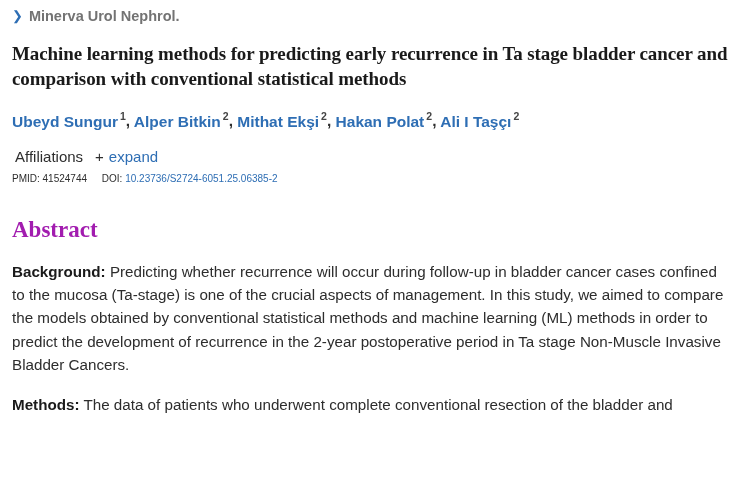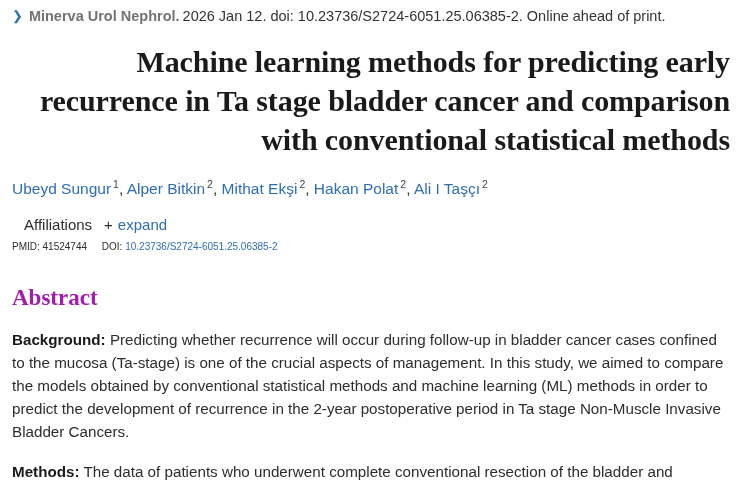--- a/index.html
+++ b/index.html
@@ -43,53 +43,53 @@
     color: #737373;
     font-weight: 700;
   }
   .cite-rest {
     color: #333333;
     margin-left: 3px;
   }
   
   h1.title {
     font-family: "Liberation Serif", serif;
-    font-size: 30px;
+    font-size: 19px;
     line-height: 1.30;
     font-weight: 700;
     color: #1a1a1a;
     margin: 18px 0 0 0;
     padding-left: 4px;
     letter-spacing: -0.1px;
-    text-align: right;
   }
   
   .authors {
     margin: 18px 0 16px 0;
     padding-left: 4px;
     font-size: 15.5px;
     color: #2e6eb4;
     line-height: 1.4;
+    font-weight: bold;
   }
   .author {
     color: #2e6eb4;
     cursor: pointer;
   }
   .author sup {
     font-size: 10.5px;
     color: #444444;
     vertical-align: super;
     margin-left: 2px;
   }
   .author-sep {
     color: #2d2d2d;
   }
   
   .affil-row {
-    margin: 16px 0 0 12px;
+    margin: 16px 0 0 3px;
     padding-left: 4px;
     font-size: 15px;
     color: #2d2d2d;
     display: flex;
     align-items: flex-end;
   }
   .affil-label {
     color: #2d2d2d;
   }
   .expand-link {
@@ -142,21 +142,20 @@
   }
 </style>
 </head>
 <body>
 
 <div class="page">
 
   <div class="cite-line">
     <span class="chevron">❯</span>
     <span class="journal-name">Minerva Urol Nephrol.</span>
-    <span class="cite-rest">2026 Jan 12. doi: 10.23736/S2724-6051.25.06385-2. Online ahead of print.</span>
   </div>
 
   <h1 class="title">Machine learning methods for predicting early recurrence in Ta stage bladder cancer and comparison with conventional statistical methods</h1>
 
   <div class="authors">
     <span class="author"><span>Ubeyd Sungur</span><sup>1</sup></span><span class="author-sep">,</span>
     <span class="author"><span>Alper Bitkin</span><sup>2</sup></span><span class="author-sep">,</span>
     <span class="author"><span>Mithat Ekşi</span><sup>2</sup></span><span class="author-sep">,</span>
     <span class="author"><span>Hakan Polat</span><sup>2</sup></span><span class="author-sep">,</span>
     <span class="author"><span>Ali I Taşçı</span><sup>2</sup></span>

